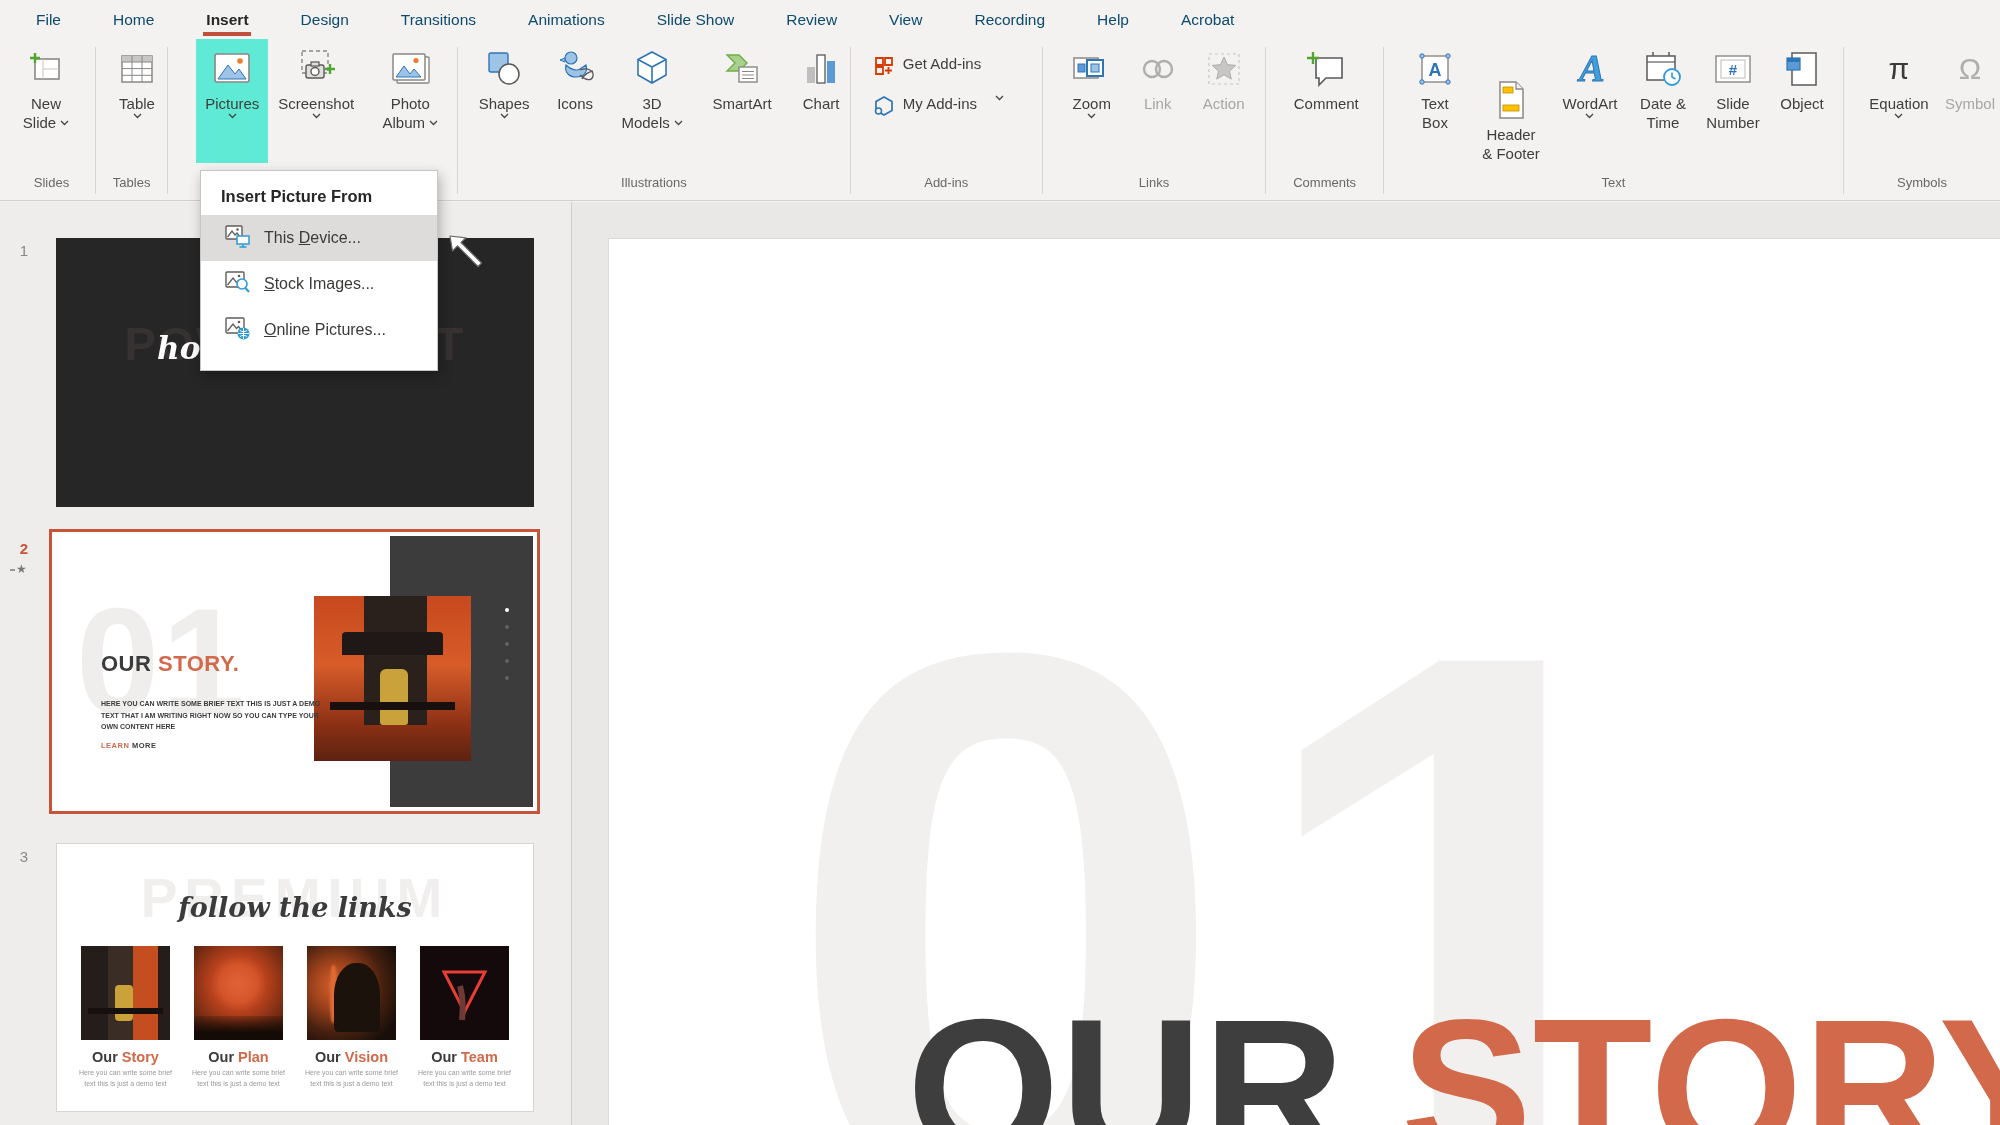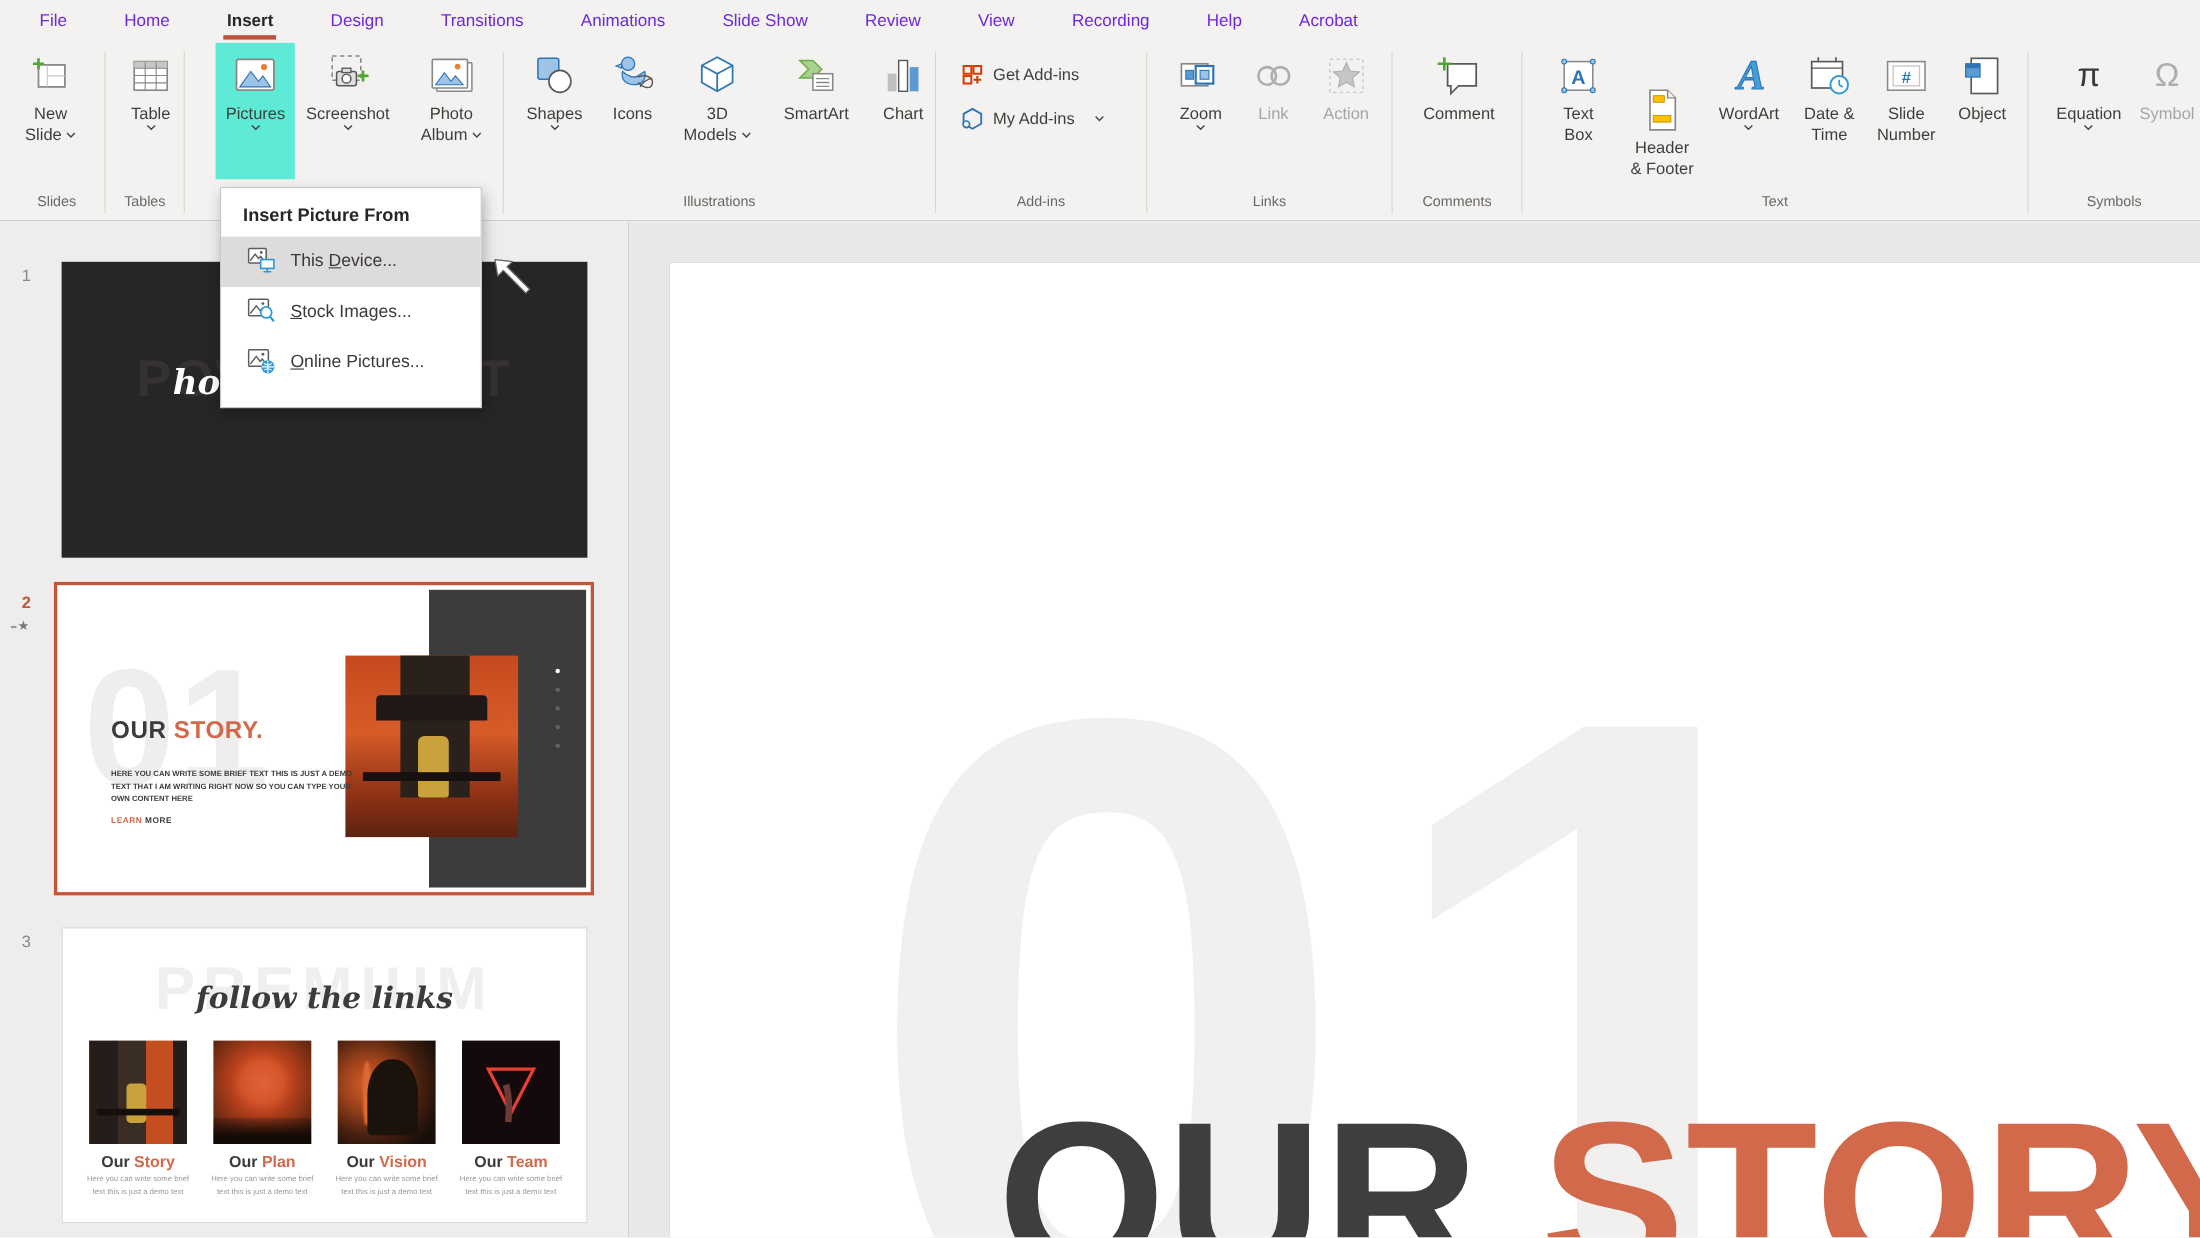--- a/index.html
+++ b/index.html
@@ -3,21 +3,21 @@
 <meta charset="utf-8">
 <style>
   * { margin:0; padding:0; box-sizing:border-box; }
   html,body { width:2000px; height:1125px; }
   body { font-family:"Liberation Sans","DejaVu Sans",sans-serif; background:#f3f2f1; position:relative; overflow:hidden; }
   #app { position:absolute; inset:0; width:2000px; height:1125px; overflow:hidden; }
 
   
   .menubar { position:absolute; left:0; top:0; width:100%; height:39px; background:#f3f2f1;
              display:flex; align-items:center; padding-left:10px; }
-  .mtab { position:relative; padding:0 26px; font-size:15.5px; color:#6d28d9; height:39px;
+  .mtab { position:relative; padding:0 26px; font-size:15.5px; color:#0c4a6e; height:39px;
           display:flex; align-items:center; cursor:default; }
   .mtab.active { color:#262626; font-weight:bold; }
   .mtab.active::after { content:""; position:absolute; left:50%; transform:translateX(-50%);
           bottom:3px; width:48px; height:4px; background:#c0503c; }
 
   
   .ribbon { position:absolute; left:0; top:39px; width:2000px; height:162px; background:#f3f2f1;
             border-bottom:1px solid #d2d0ce; display:flex; align-items:stretch; padding-left:8px; }
   .rgroup { display:flex; flex-direction:column; }
   .gbtns { flex:1; display:flex; align-items:flex-start; }
@@ -27,21 +27,21 @@
   .rbtn { display:flex; flex-direction:column; align-items:center; padding-top:5px; height:124px; }
   .rbtn.pressed { background:#5eead4; }
   .ric { height:50px; display:flex; align-items:center; justify-content:center; }
   .l1,.l2 { font-size:15px; line-height:19px; color:#3f3e3c; white-space:nowrap;
             display:flex; align-items:center; gap:4px; justify-content:center; }
   .rbtn.disabled .l1, .rbtn.disabled .l2 { color:#a8a6a4; }
   .chev svg { display:block; }
 
   
   .addin-rows { display:flex; flex-direction:column; gap:14px; padding:16px 0 0 22px; }
-  .arow { display:flex; align-items:center; gap:8px; font-size:15px; color:#3f3e3c; height:26px; }
+  .arow { display:flex; gap:8px; font-size:15px; color:#3f3e3c; height:26px; }
 
   
   .g-slides{width:88px;} .g-tables{width:72px;} .g-images{width:292px;} .g-illus{width:396px;}
   .g-addins{width:193px;} .g-links{width:225px;} .g-comments{width:118px;} .g-text{width:464px;}
   .g-symbols{flex:1;}
   .g-images .gbtns{padding-left:28px; gap:6px;}
   .g-illus .gbtns{padding-left:14px; gap:12px;}
   .g-links .gbtns{padding-left:20px; gap:11px;}
   .g-comments .gbtns{padding-left:24px;}
   .g-text .gbtns{padding-left:20px; gap:8px;}

